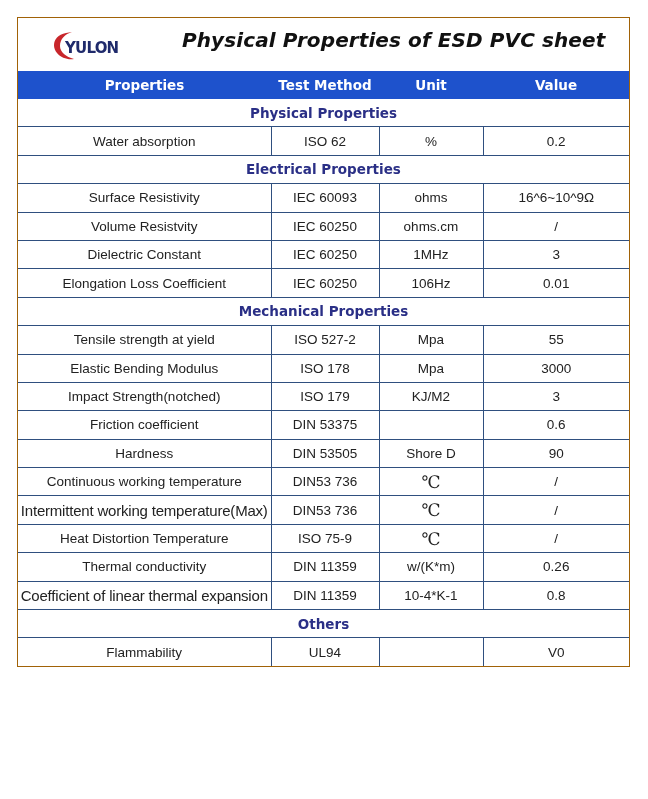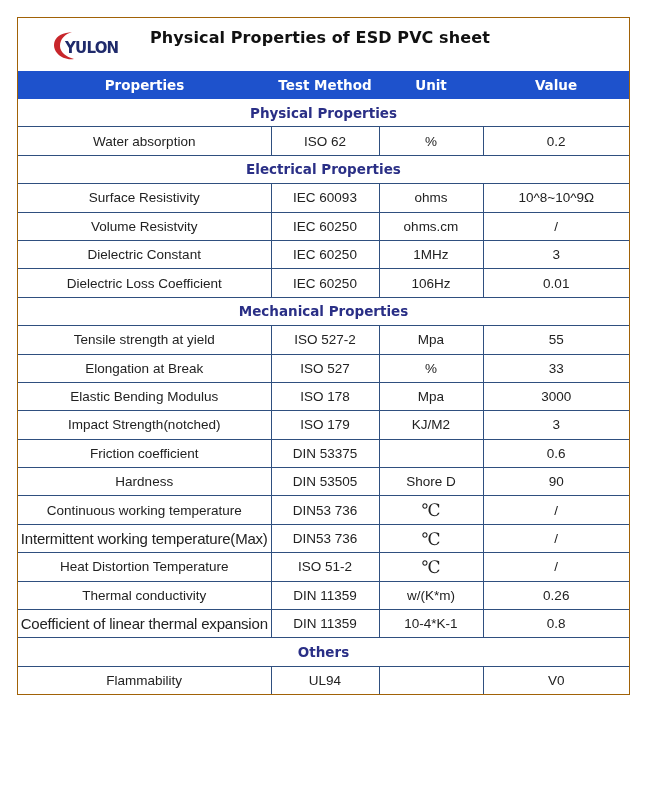--- a/index.html
+++ b/index.html
@@ -9,23 +9,23 @@
     border: 1px solid #a16207; box-sizing: border-box;
   }
   .title-bar {
     height: 53px; position: relative; background: #fff;
   }
   .logo {
     position: absolute; left: 34px; top: 12px; width: 80px; height: 32px;
   }
   .logo svg { display: block; }
   .title {
-    position: absolute; left: 132px; top: 10px;
-    font-family: "DejaVu Sans", sans-serif; font-weight: bold;
-    font-size: 16px; color: #111; letter-spacing: 0.1px;
+    position: absolute; left: 164px; top: 10px;
+    font-family: "DejaVu Sans", sans-serif; font-style: italic; font-weight: bold;
+    font-size: 20px; color: #111; letter-spacing: 0.1px;
   }
   table { border-collapse: collapse; width: 100%; table-layout: fixed; }
   col.c1 { width: 253px; } col.c2 { width: 108px; } col.c3 { width: 104px; } col.c4 { width: auto; }
   thead tr { background: #1e52cc; height: 28px; }
   thead th {
     color: #ffffff; font-weight: bold; font-size: 13.5px; font-family: "DejaVu Sans", sans-serif;
     text-align: center; padding: 0; border: none;
   }
   tbody td {
     border: 1px solid #2f4f7f; height: 27.4px; padding: 0;
@@ -85,55 +85,49 @@
         <td>0.2</td>
       </tr>
 
       <tr>
           <td colspan="4" class="section">Electrical Properties</td>
         </tr>
       <tr>
         <td>Surface Resistivity</td>
         <td>IEC 60093</td>
         <td>ohms</td>
-        <td>10^8~10^9Ω</td>
+        <td>16^6~10^9Ω</td>
       </tr>
       <tr>
         <td>Volume Resistvity</td>
         <td>IEC 60250</td>
         <td>ohms.cm</td>
         <td>/</td>
       </tr>
       <tr>
         <td>Dielectric Constant</td>
         <td>IEC 60250</td>
         <td>1MHz</td>
         <td>3</td>
       </tr>
       <tr>
-        <td>Dielectric Loss Coefficient</td>
+        <td>Elongation Loss Coefficient</td>
         <td>IEC 60250</td>
         <td>106Hz</td>
         <td>0.01</td>
       </tr>
 
       <tr>
           <td colspan="4" class="section">Mechanical Properties</td>
         </tr>
       <tr>
         <td>Tensile strength at yield</td>
         <td>ISO 527-2</td>
         <td>Mpa</td>
         <td>55</td>
-      </tr>
-      <tr>
-        <td>Elongation at Break</td>
-        <td>ISO 527</td>
-        <td>%</td>
-        <td>33</td>
       </tr>
       <tr>
         <td>Elastic Bending Modulus</td>
         <td>ISO 178</td>
         <td>Mpa</td>
         <td>3000</td>
       </tr>
       <tr>
         <td>Impact Strength(notched)</td>
         <td>ISO 179</td>
@@ -160,21 +154,21 @@
         <td>/</td>
       </tr>
       <tr>
         <td class="small">Intermittent working temperature(Max)</td>
         <td>DIN53 736</td>
         <td class="deg">℃</td>
         <td>/</td>
       </tr>
       <tr>
         <td>Heat Distortion Temperature</td>
-        <td>ISO 51-2</td>
+        <td>ISO 75-9</td>
         <td class="deg">℃</td>
         <td>/</td>
       </tr>
       <tr>
         <td>Thermal conductivity</td>
         <td>DIN 11359</td>
         <td>w/(K*m)</td>
         <td>0.26</td>
       </tr>
       <tr>

